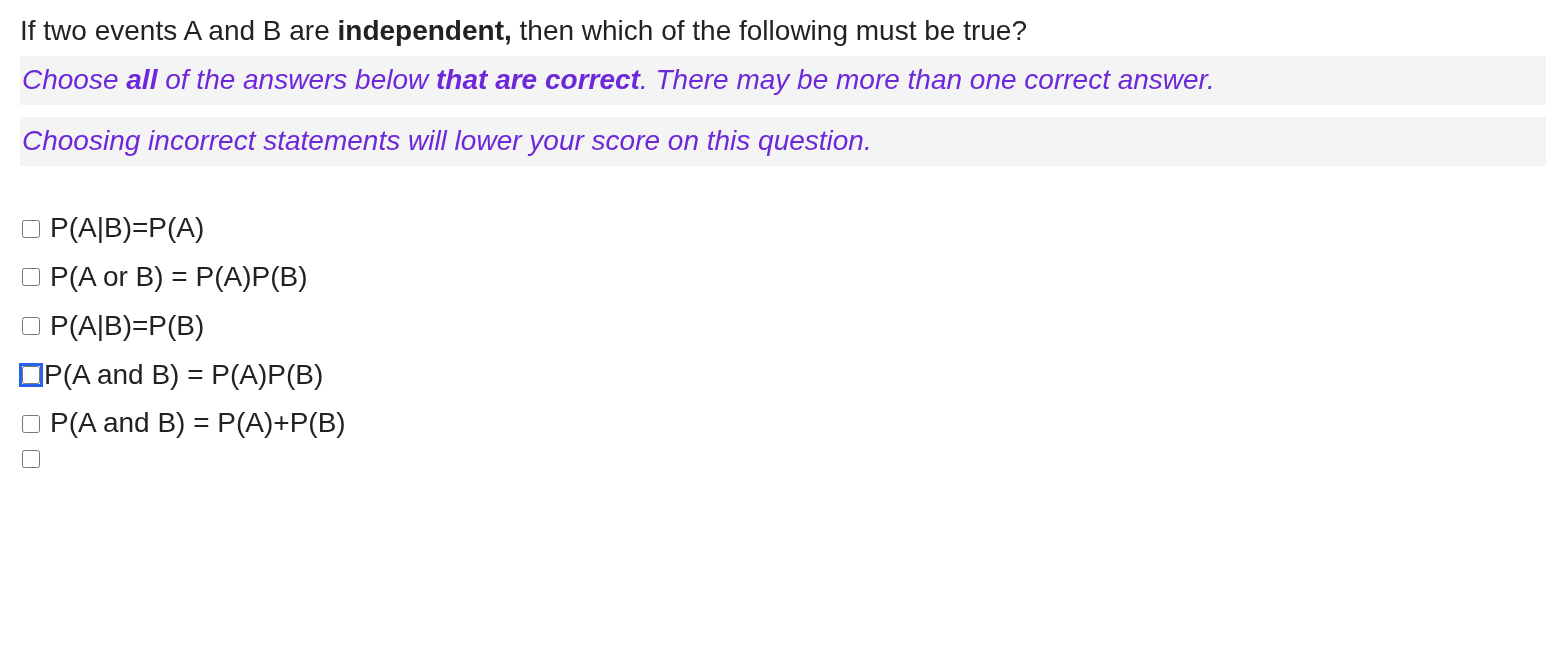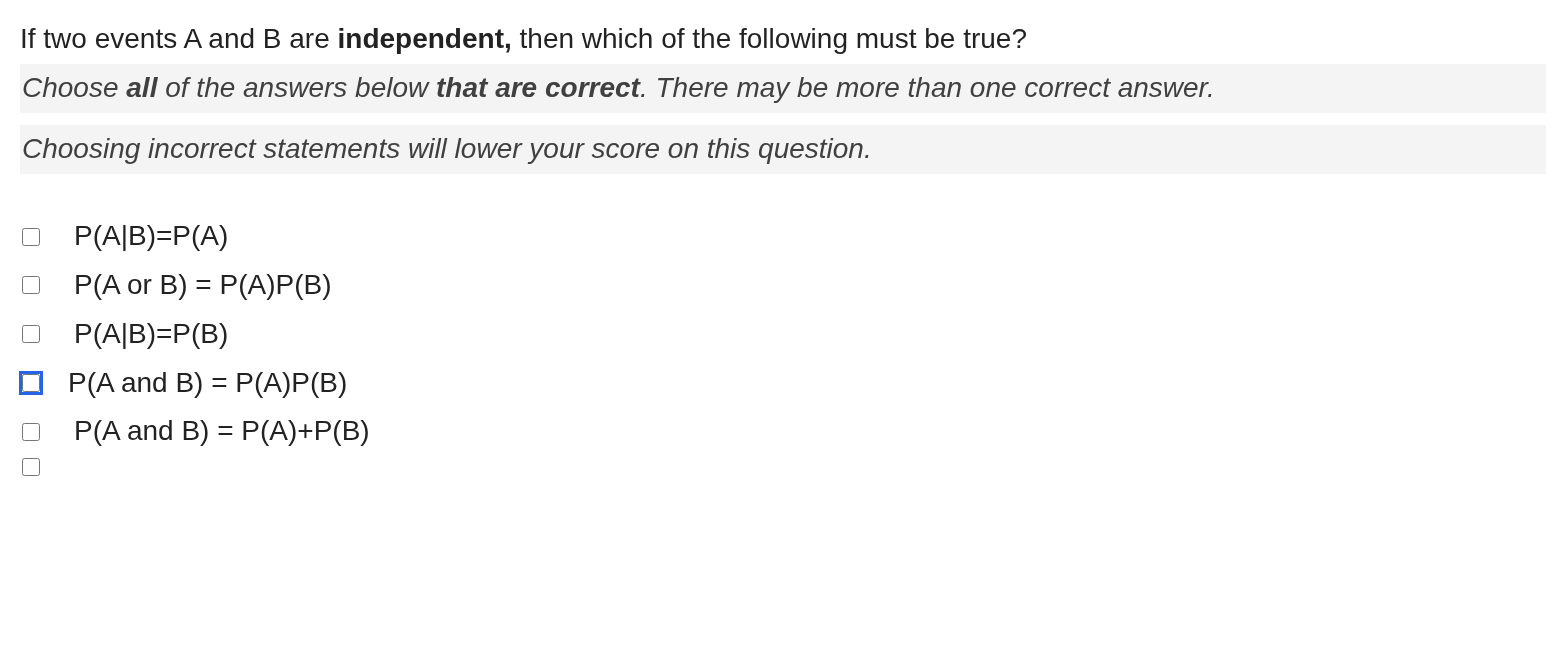--- a/index.html
+++ b/index.html
@@ -4,52 +4,51 @@
 <style>
   html, body {
     margin: 0;
     padding: 0;
     width: 1566px;
     background: #ffffff;
     font-family: Arial, Helvetica, sans-serif;
     color: #222222;
   }
   .wrap {
-    padding: 20px 20px 20px 20px;
+    padding: 12px 20px 20px 20px;
   }
   .question-text {
     font-size: 28px;
     line-height: 1.35;
     margin-bottom: 6px;
   }
   .question-text .bold {
     font-weight: 700;
   }
   .hint-block {
     background: #f4f4f4;
     font-size: 28px;
     font-style: italic;
-    color: #404040;
+    color: #6d28d9;
     padding: 4px 4px 6px 2px;
     line-height: 1.4;
     margin-bottom: 12px;
   }
   .hint-block .bold {
     font-weight: 700;
   }
   .answers {
     margin-top: 40px;
   }
   .answer-row {
     display: flex;
     align-items: center;
     font-size: 28px;
     line-height: 1.6;
     margin-bottom: 4px;
-    gap: 24px;
   }
   .answer-row input[type="checkbox"] {
     width: 18px;
     height: 18px;
     margin: 0 10px 0 2px;
     cursor: pointer;
     accent-color: #3b82f6;
   }
   .answer-row.focused input[type="checkbox"] {
     outline: 3px solid #2563eb;

